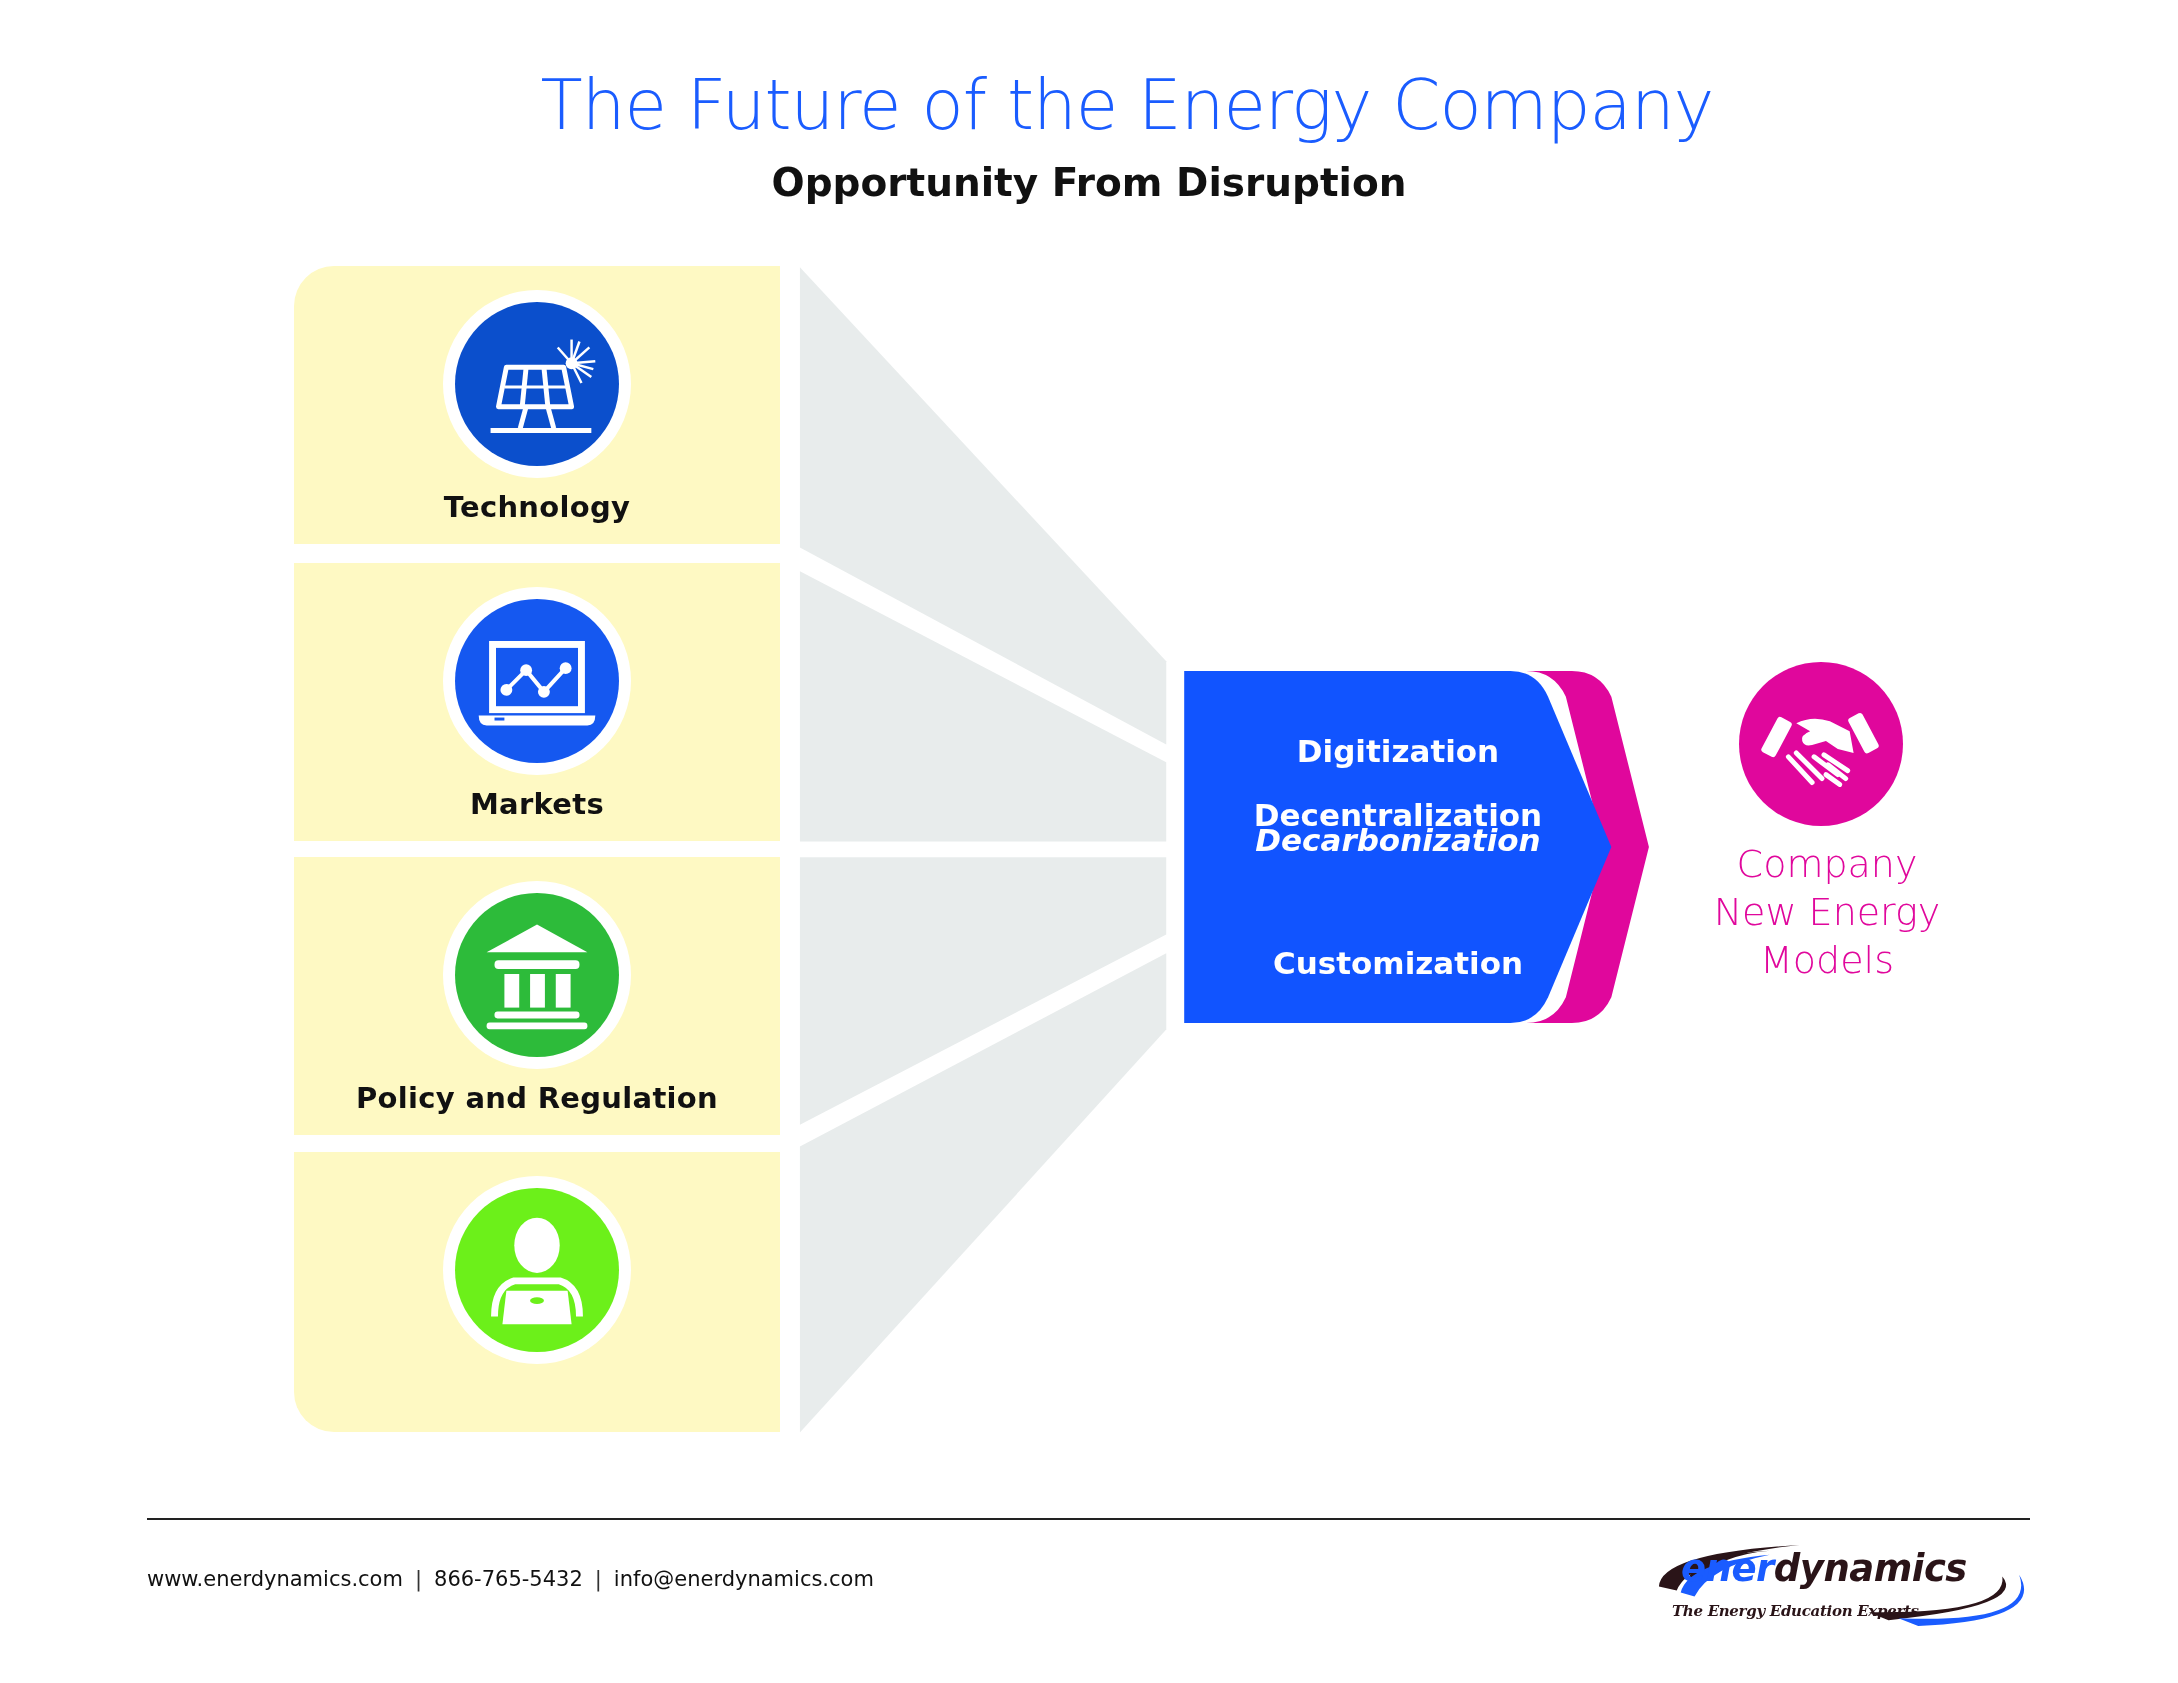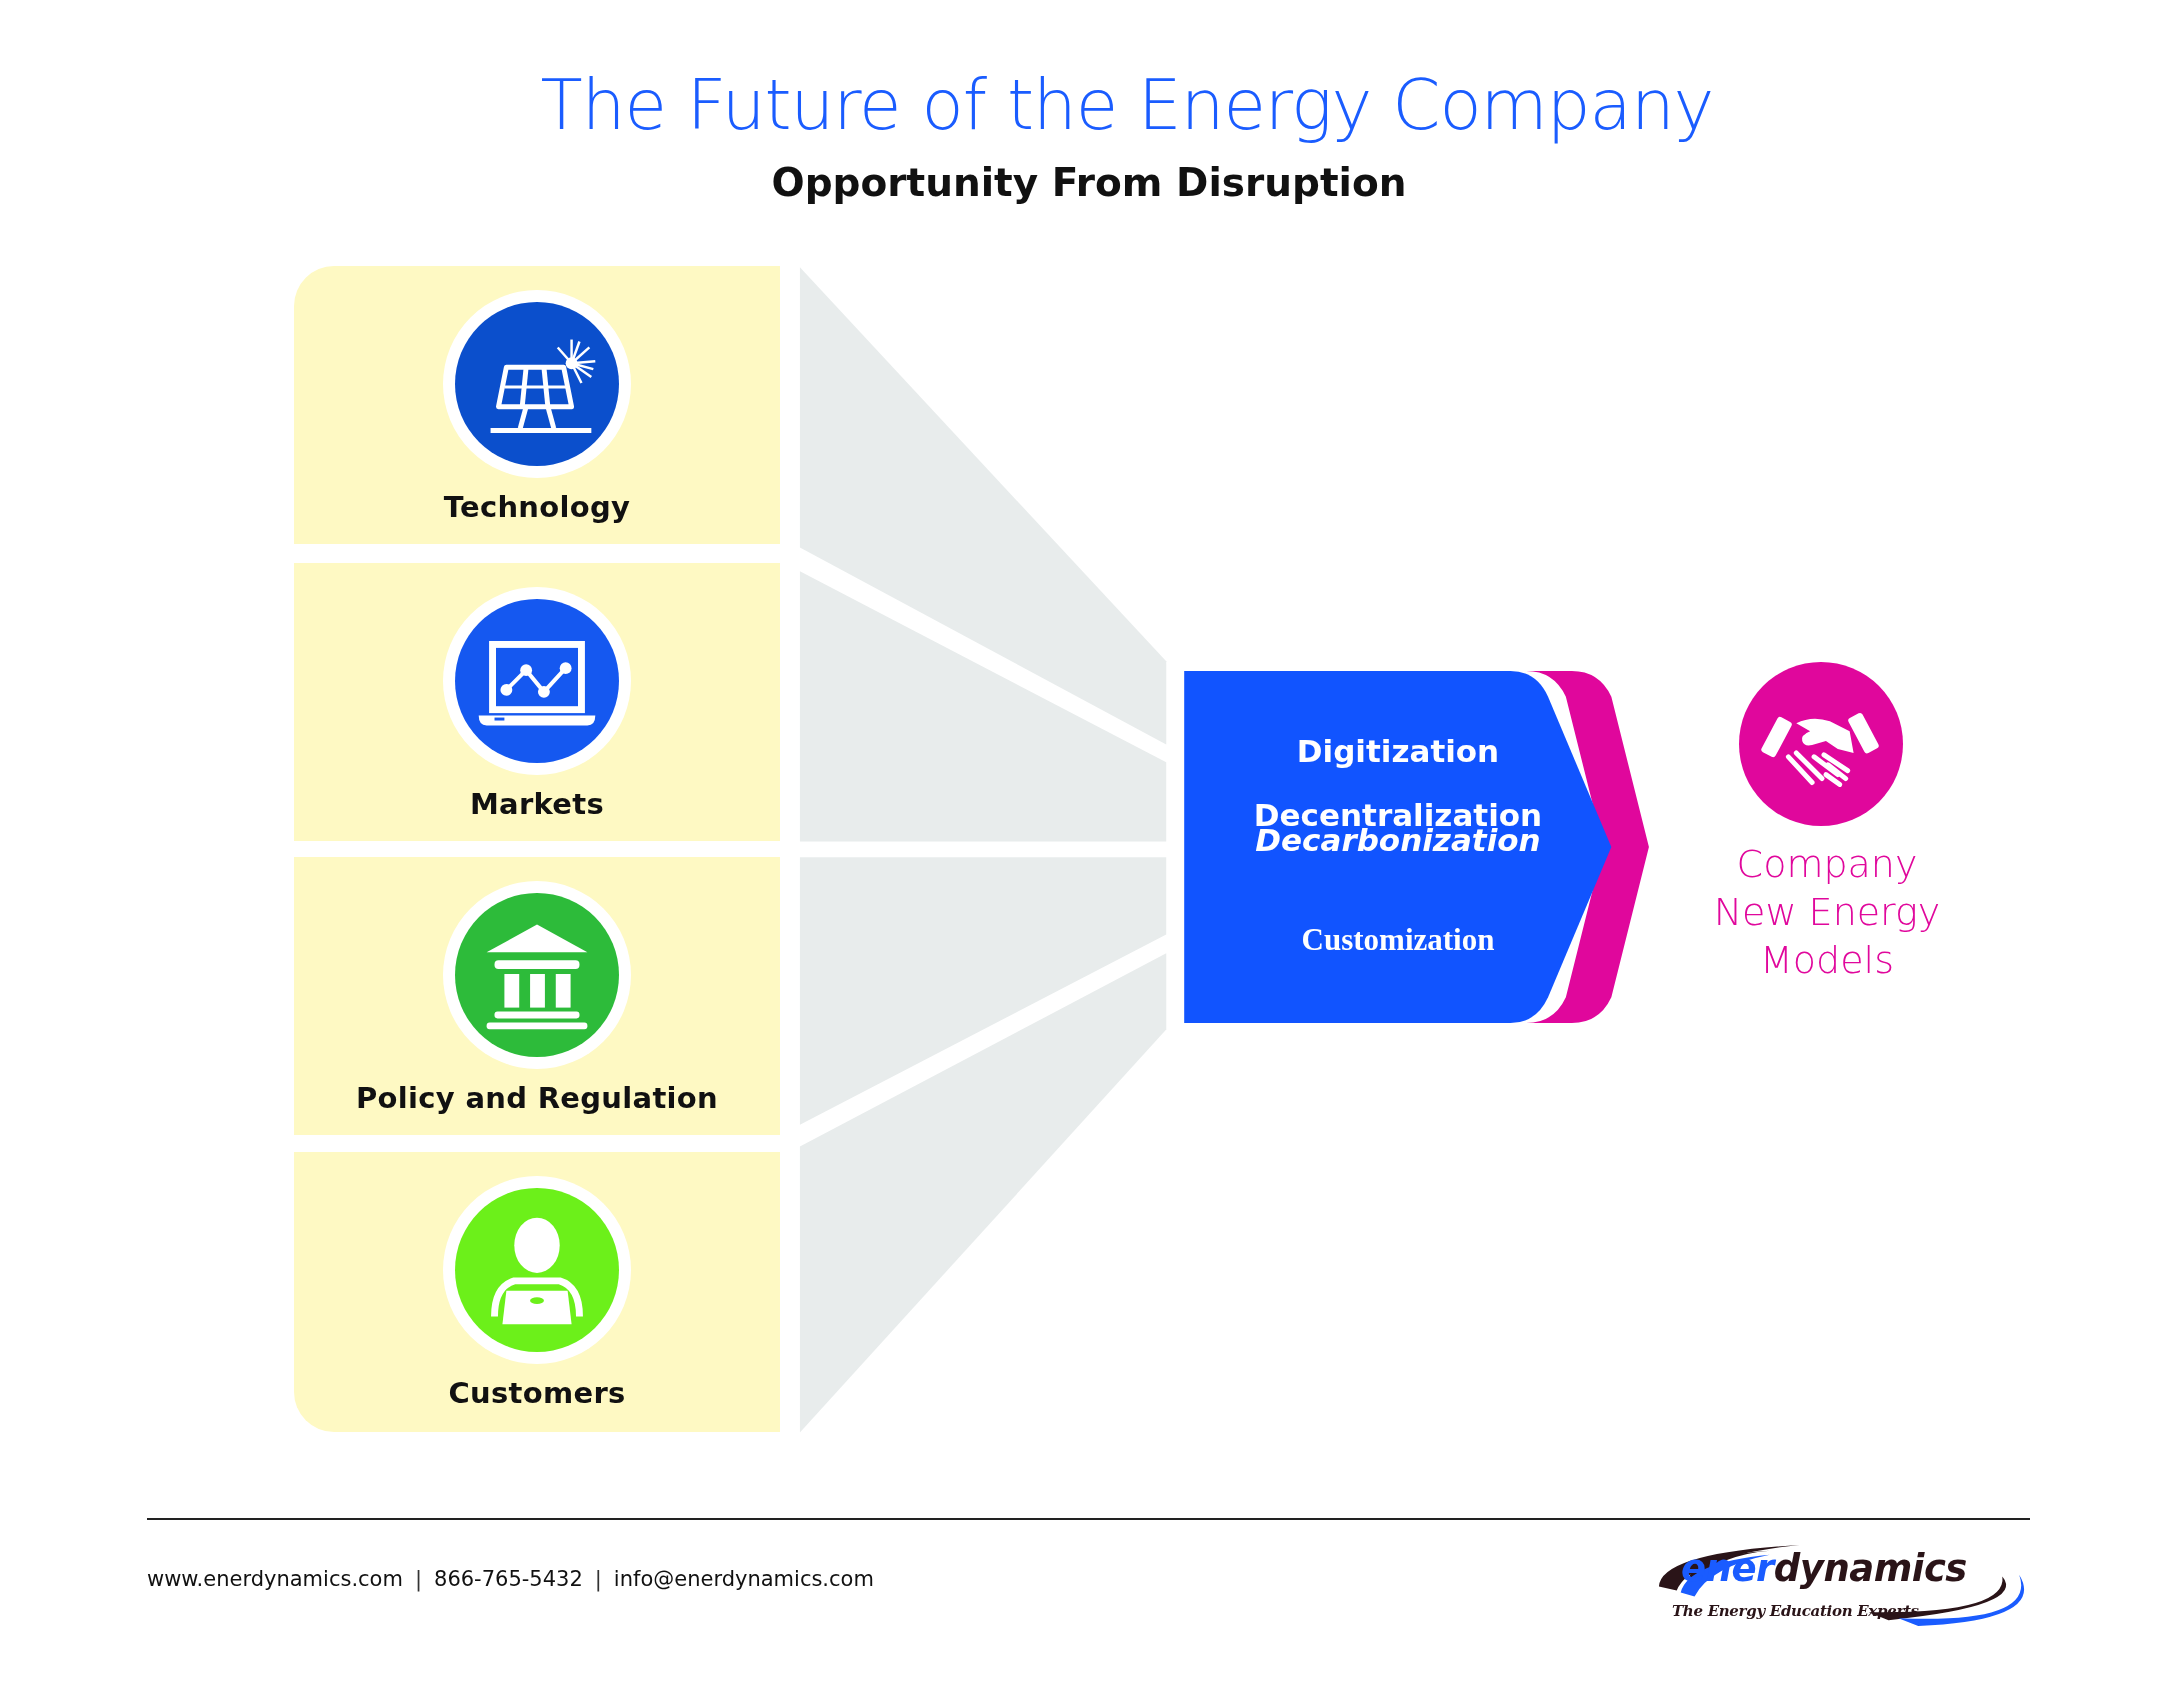--- a/index.html
+++ b/index.html
@@ -110,31 +110,30 @@
   <div class="abs ring">
     <div class="disc" style="background:#6cf01a;">
       <svg width="164" height="164" viewBox="0 0 166 166">
         <ellipse cx="83" cy="58" rx="23" ry="28" fill="#fff"></ellipse>
         <path d="M40,130 Q40,100 60,94 L106,94 Q126,100 126,130" fill="none" stroke="#fff" stroke-width="7"></path>
         <path d="M52,104 H114 L118,138 H48 Z" fill="#fff"></path>
         <ellipse cx="83" cy="114" rx="7" ry="3.5" fill="#6cf01a"></ellipse>
       </svg>
     </div>
   </div>
-  <div class="panel-label">Customers</div>
 </div>
 
 <svg class="abs drivers" width="475" height="352" viewBox="0 0 480 356">
   <path d="M346,0 H392 Q420,0 432,26 L470,178 L432,330 Q420,356 392,356 H346 Q374,356 386,330 L424,178 L386,26 Q374,0 346,0 Z" fill="#e0079c"></path>
   <path d="M0,0 H330 Q356,0 368,26 L432,178 L368,330 Q356,356 330,356 H0 Z" fill="#1154ff"></path>
 </svg>
 <div class="driver-text" style="top:733px;">Digitization</div>
 <div class="driver-text" style="top:797px;">Decentralization</div>
 <div class="driver-text" style="top:822px;font-style:italic;">Decarbonization</div>
-<div class="driver-text" style="top:922px;font-family:Liberation Serif, serif;">Customization</div>
+<div class="driver-text" style="top:945px;">Customization</div>
 
 <div class="abs result-ring" style="background:#e0079c;">
   <svg width="164" height="164" viewBox="0 0 166 166">
     <g fill="#fff">
       <rect x="30" y="56" width="16" height="40" rx="3" transform="rotate(28 38 76)"></rect>
       <rect x="118" y="52" width="16" height="40" rx="3" transform="rotate(-28 126 72)"></rect>
       <path d="M58,62 Q74,54 92,60 L112,70 L116,92 L100,88 L88,80 L74,84 Q66,86 64,80 Q62,74 72,70 Z"></path>
     </g>
     <g fill="none" stroke="#fff" stroke-width="5" stroke-linecap="round">
       <path d="M50,96 L74,122"></path>

